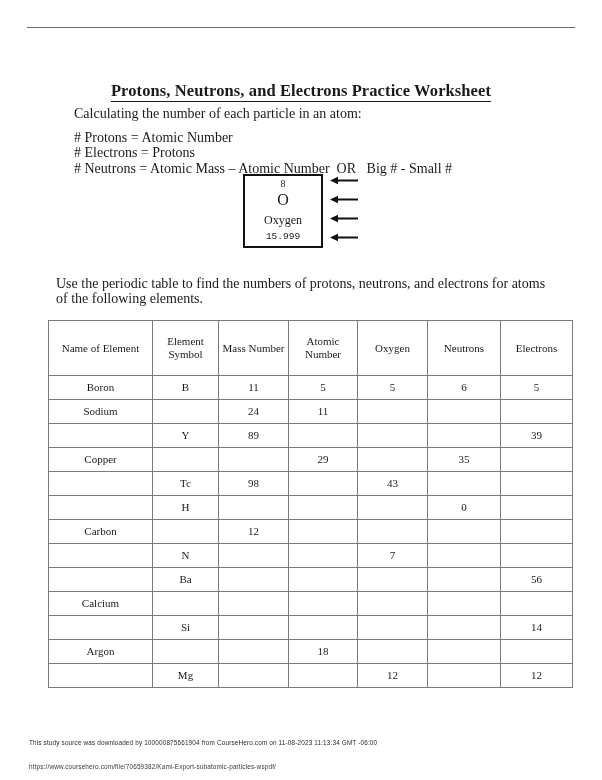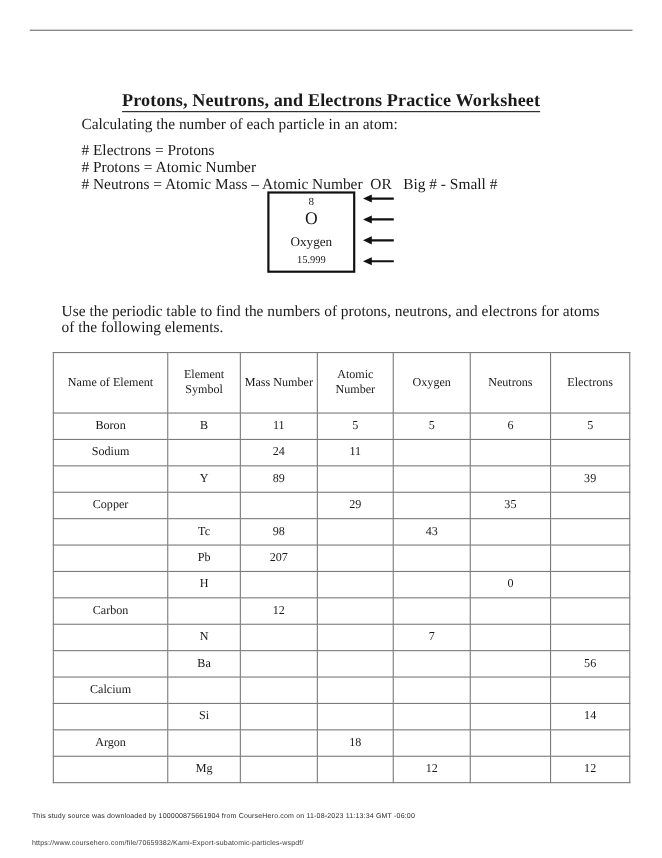--- a/index.html
+++ b/index.html
@@ -99,20 +99,21 @@
   }
   .atom-name {
     font-size: 12px;
     line-height: 19px;
     height: 20px;
   }
   .atom-mass {
     font-size: 9.5px;
     line-height: 12px;
     height: 13px;
+    font-family: Liberation Mono, monospace;
   }
   .arrows {
     position: absolute;
     left: 86px;
     top: 0;
     width: 34px;
     height: 74px;
   }
   .arrow {
     position: absolute;
@@ -199,22 +200,22 @@
 
   <div class="top-rule"></div>
 
   <div class="title">
     <span>Protons, Neutrons, and Electrons Practice Worksheet</span>
   </div>
 
   <div class="intro">
     <div>Calculating the number of each particle in an atom:</div>
     <div class="spacer"></div>
+    <div># Protons = Atomic Number</div>
     <div># Electrons = Protons</div>
-    <div># Protons = Atomic Number</div>
     <div>
       <span># Neutrons = Atomic Mass – Atomic Number</span>&nbsp;&nbsp;<span class="or-underline">OR</span>&nbsp;&nbsp;&nbsp;<span>Big # - Small #</span>
     </div>
   </div>
 
   <div class="atom-wrap">
     <div class="atom-box">
       <div class="atom-num">8</div>
       <div class="atom-sym">O</div>
       <div class="atom-name">Oxygen</div>
@@ -313,29 +314,20 @@
             <td></td>
             <td>Tc</td>
             <td>98</td>
             <td></td>
             <td>43</td>
             <td></td>
             <td></td>
           </tr>
           <tr>
             <td></td>
-            <td>Pb</td>
-            <td>207</td>
-            <td></td>
-            <td></td>
-            <td></td>
-            <td></td>
-          </tr>
-          <tr>
-            <td></td>
             <td>H</td>
             <td></td>
             <td></td>
             <td></td>
             <td>0</td>
             <td></td>
           </tr>
           <tr>
             <td>Carbon</td>
             <td></td>

